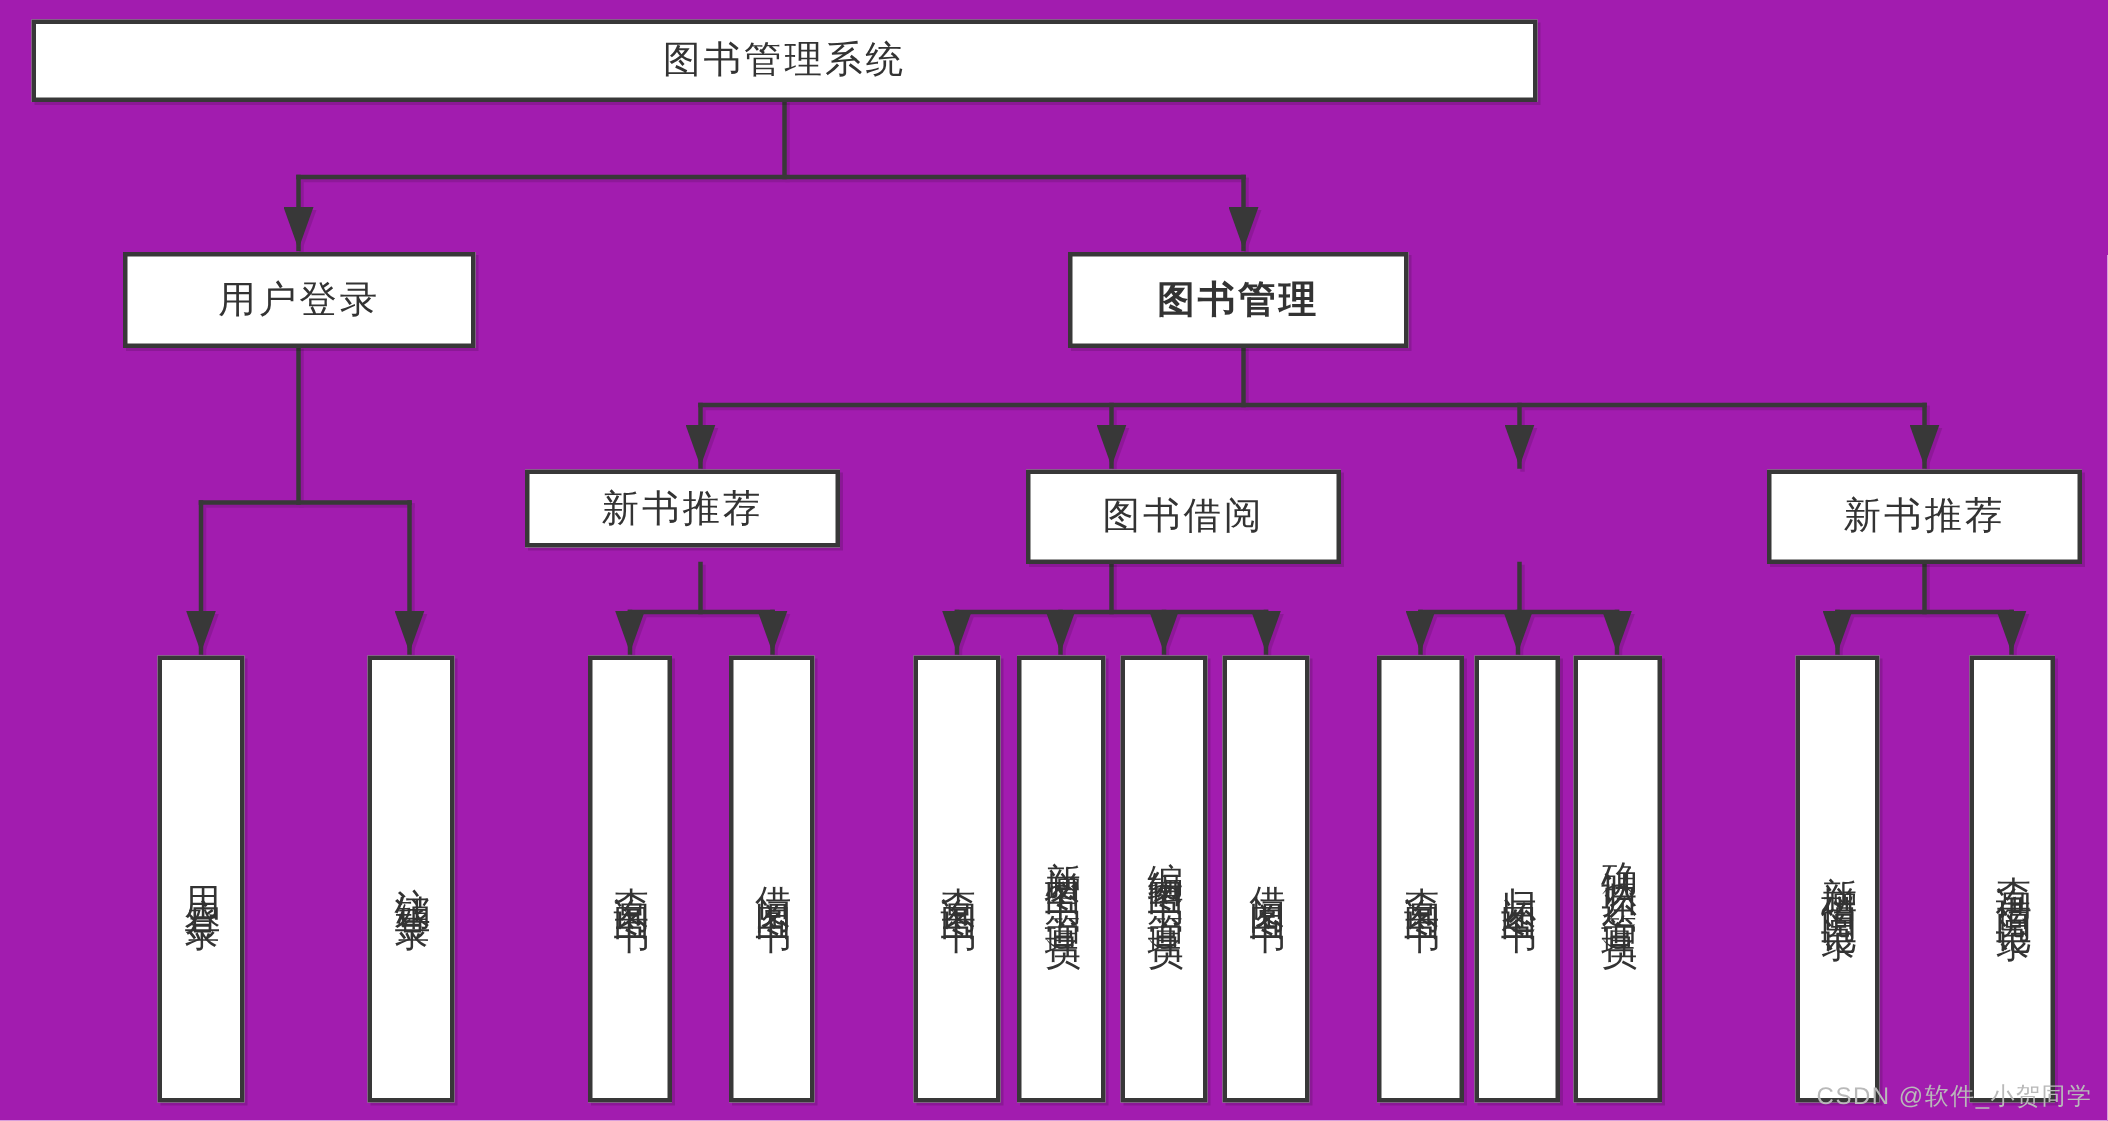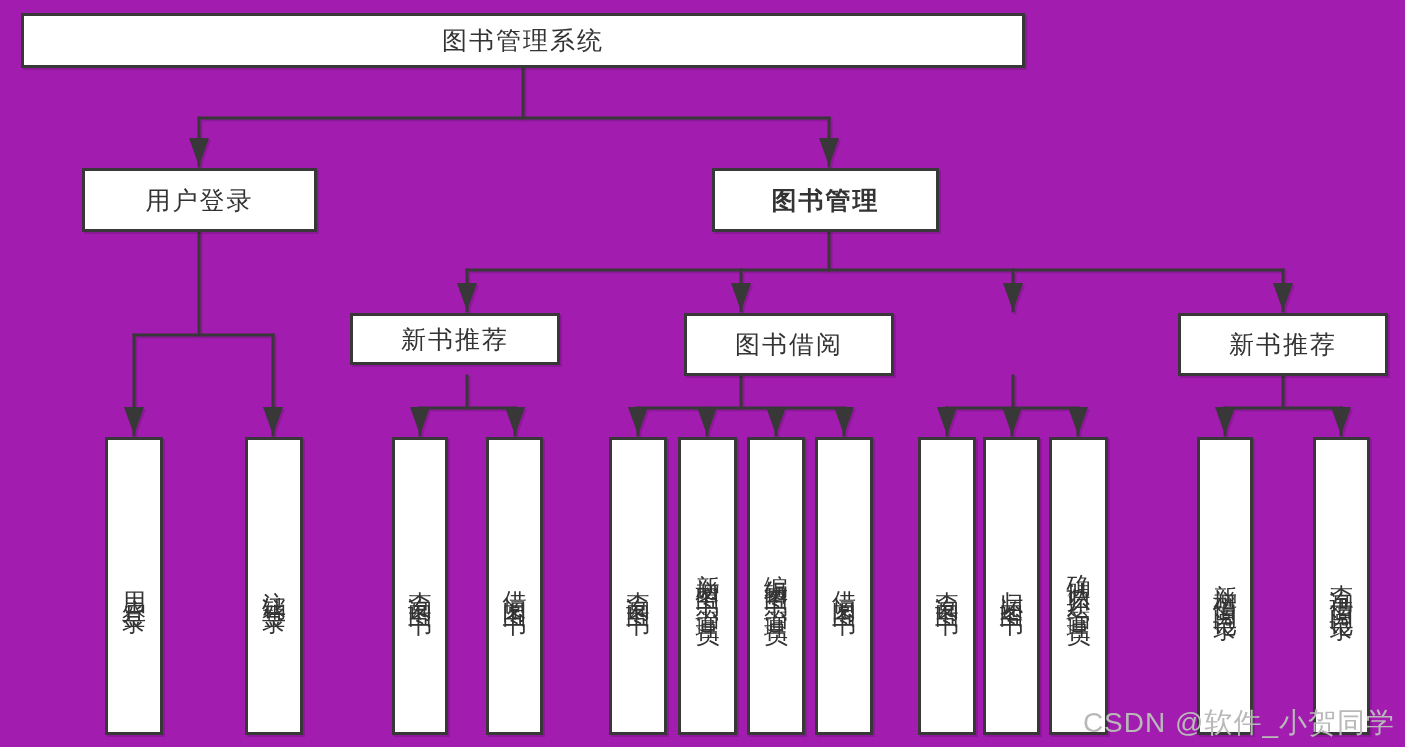--- a/index.html
+++ b/index.html
@@ -29,21 +29,21 @@
     background:#ffffff;border:3px solid #383838;
     display:flex;align-items:center;justify-content:center;
     writing-mode:vertical-rl;text-orientation:mixed;
     font-size:24px;letter-spacing:7px;line-height:1;
     color:#333333;z-index:1;
     box-shadow:2px 2px 0 rgba(0,0,0,0.14);
     top:437px;height:298px;
   }
   .watermark{
     position:absolute;right:10px;bottom:5px;z-index:3;
-    font-size:28px;letter-spacing:1px;color:#b9b9b9;
+    font-size:16px;letter-spacing:1px;color:#b9b9b9;
     white-space:nowrap;
     margin-left:44px;
   }
   
   #root   {left:21px;  top:13px;  width:1004px;height:55px;}
   #l1a    {left:82px;  top:168px; width:235px; height:64px;}
   #l1b    {left:712px; top:168px; width:227px; height:64px;font-weight:bold;}
   #l2a    {left:350px; top:313px; width:210px; height:52px;}
   #l2b    {left:636px; top:313px; width:210px; height:63px;margin-left:48px;}
   #l2c    {left:908px; top:313px; width:210px; height:63px;}

